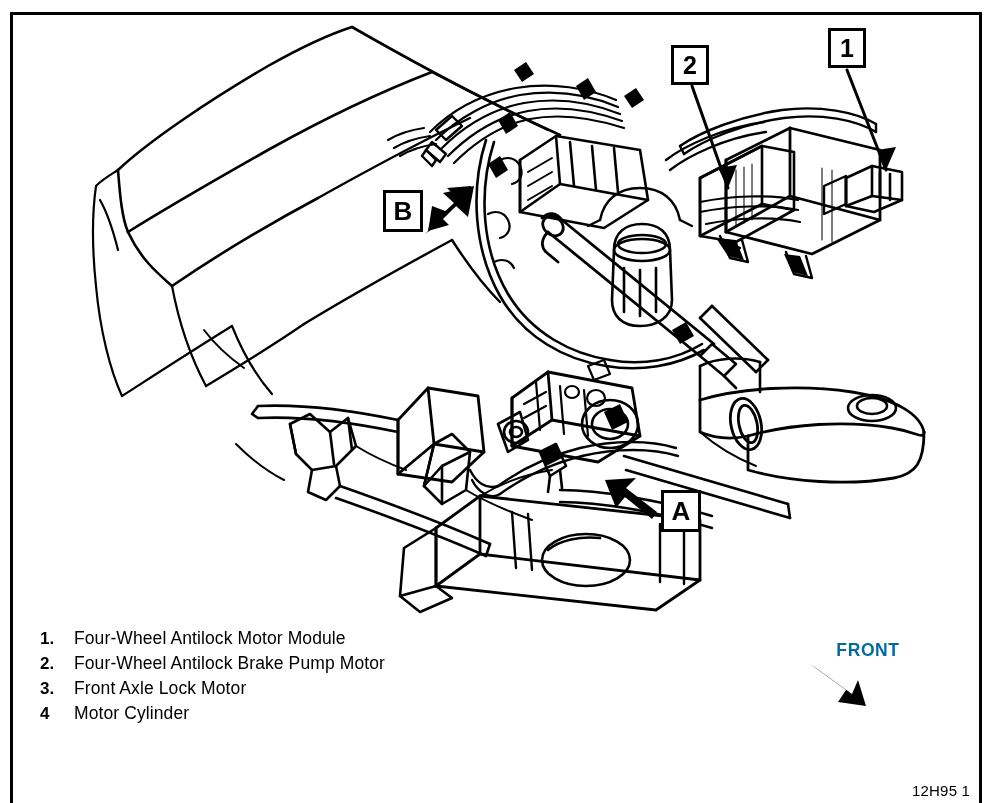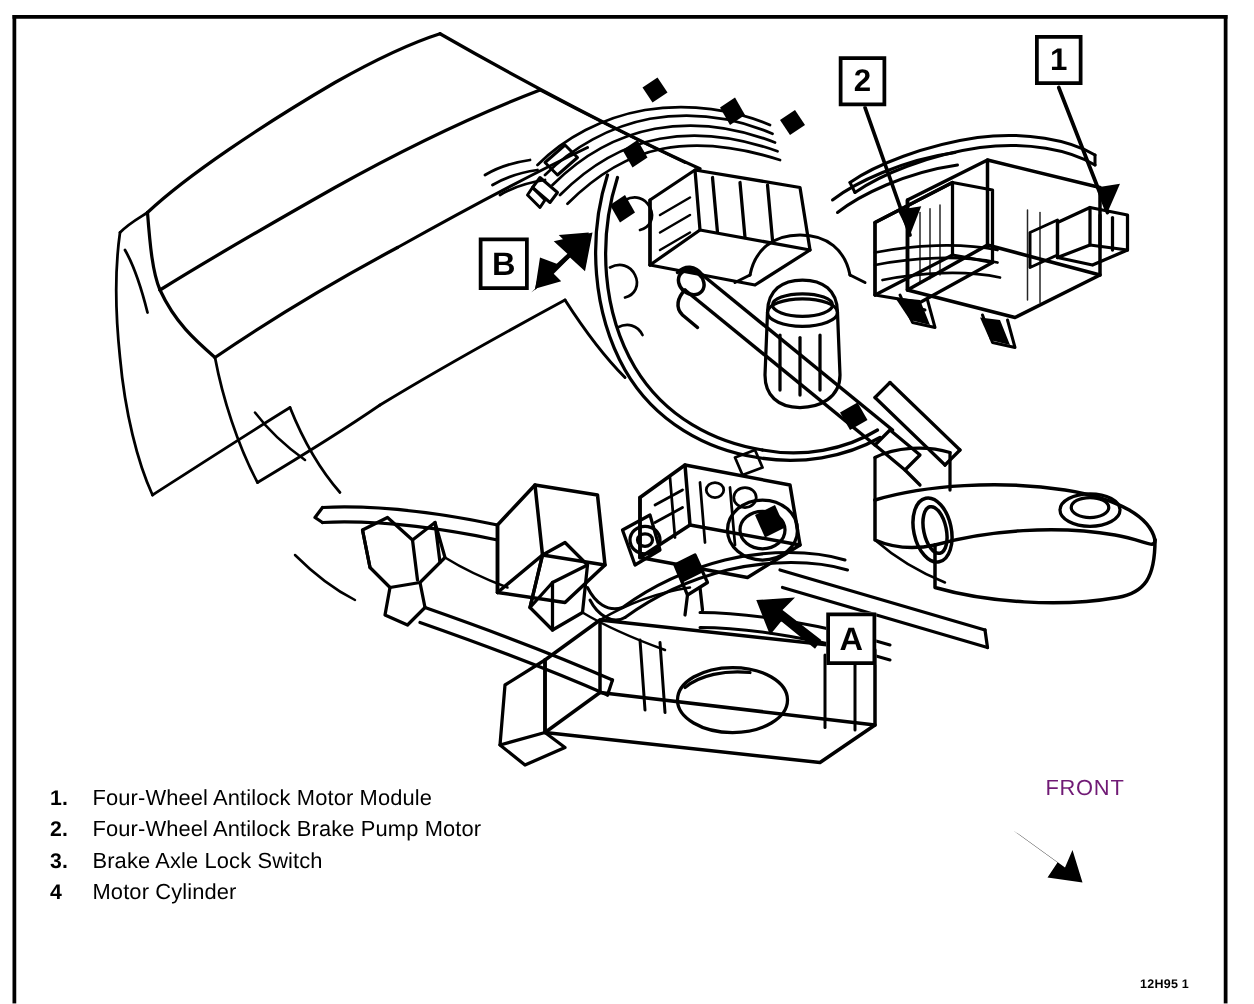--- a/index.html
+++ b/index.html
@@ -94,38 +94,39 @@
 
   
   #front-of-vehicle {
     position: absolute;
     left: 778px;
     top: 620px;
     width: 180px;
     text-align: center;
   }
   #front-of-vehicle .fov-line {
-    font-weight: normal;
+    font-weight: bold;
     font-size: 17.5px;
     letter-spacing: 0.6px;
-    color: #701a75;
+    color: #0369a1;
     line-height: 1.15;
+    margin-top: 20px;
   }
   #fov-arrow {
     margin-top: 4px;
     height: 42px;
   }
 
   
   #figure-code {
     position: absolute;
     left: 912px;
     top: 782px;
-    font-size: 10px;
-    font-weight: bold;
+    font-size: 15px;
+    font-weight: normal;
     color: #000;
     letter-spacing: 0.2px;
     white-space: nowrap;
   }
 </style>
 </head>
 <body>
 
 <div id="page">
 
@@ -481,21 +482,21 @@
     <div class="legend-row">
       <span class="legend-num">1.</span>
       <span class="legend-label">Four-Wheel Antilock Motor Module</span>
     </div>
     <div class="legend-row">
       <span class="legend-num">2.</span>
       <span class="legend-label">Four-Wheel Antilock Brake Pump Motor</span>
     </div>
     <div class="legend-row">
       <span class="legend-num">3.</span>
-      <span class="legend-label">Brake Axle Lock Switch</span>
+      <span class="legend-label">Front Axle Lock Motor</span>
     </div>
     <div class="legend-row">
       <span class="legend-num">4</span>
       <span class="legend-label">Motor Cylinder</span>
     </div>
   </div>
 
   <div id="front-of-vehicle">
     <div class="fov-line">FRONT</div>
     <div id="fov-arrow"></div>

